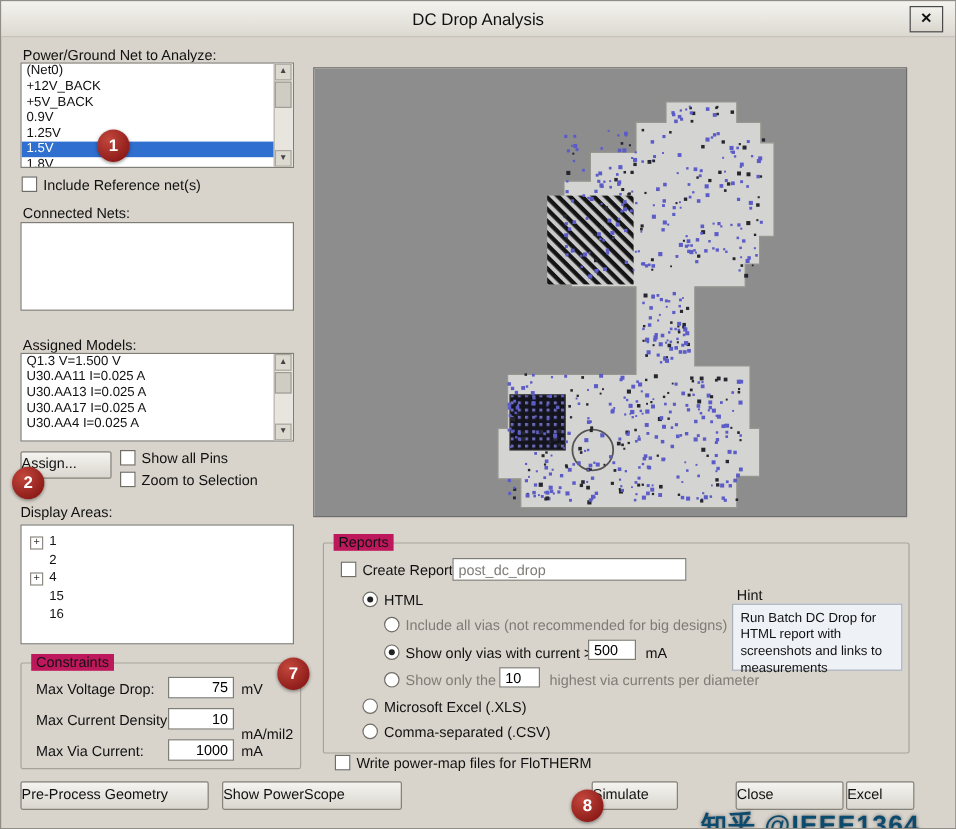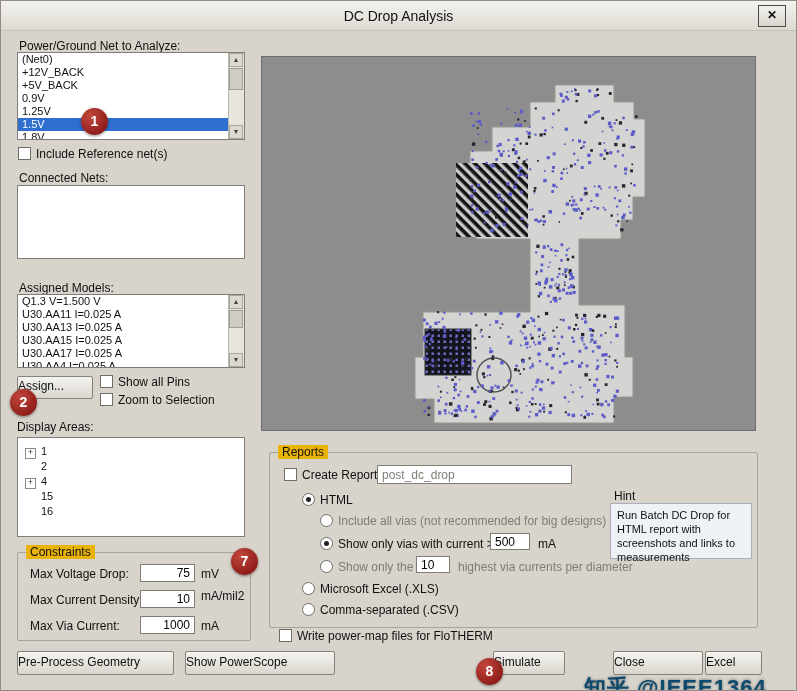--- a/index.html
+++ b/index.html
@@ -26,21 +26,21 @@
   .sc-thumb{position:absolute;left:0;width:14px;background:#cfccc4;border:1px solid #a09d94;box-sizing:border-box;}
   .check-row{position:absolute;white-space:nowrap;}
   .checkbox{display:inline-block;width:11px;height:11px;background:#fff;border:1px solid #6f6d66;
     vertical-align:-2px;margin-right:5px;}
   .radio{display:inline-block;width:11px;height:11px;border:1px solid #6f6d66;border-radius:50%;
     background:#fff;vertical-align:-2px;margin-right:5px;position:relative;}
   .radio.on::after{content:"";position:absolute;left:3px;top:3px;width:5px;height:5px;border-radius:50%;background:#222;}
   .btn{position:absolute;background:linear-gradient(#f5f4f0,#d9d6ce);border:1px solid #84827a;
     border-radius:2px;text-align:left;font-size:12px;cursor:default;}
   .groupbox{position:absolute;border:1px solid #a6a39a;border-radius:2px;}
-  .gb-legend{position:absolute;top:-8px;left:8px;background:#eab308;padding:0 4px;font-size:12px;}
+  .gb-legend{position:absolute;top:-8px;left:8px;background:#be185d;padding:0 4px;font-size:12px;}
   .input{position:absolute;border:1px solid #7f7d76;background:#fff;font-size:12px;
     font-family:"Liberation Sans",sans-serif;padding:1px 4px;box-sizing:border-box;}
   .num{text-align:right;}
   .gray{color:#7e7c76;}
   .badge{position:absolute;width:27px;height:27px;border-radius:50%;
     background:radial-gradient(circle at 35% 30%, #c2473c, #7c0d0d);
     color:#fff;font-weight:bold;font-size:14px;text-align:center;line-height:27px;
     box-shadow:0 1px 3px rgba(0,0,0,.45);z-index:30;}
   .tree-item{height:15px;line-height:15px;font-size:11px;padding-left:7px;white-space:nowrap;}
   .expander{display:inline-block;width:9px;height:9px;border:1px solid #8c8a82;background:#fff;
@@ -84,21 +84,20 @@
 
 <div class="lbl" style="left:18px;top:170px;">Connected Nets:</div>
 <div class="sunken" style="left:16px;top:184px;width:228px;height:74px;"></div>
 
 <div class="lbl" style="left:18px;top:280px;">Assigned Models:</div>
 <div class="sunken" style="left:16px;top:293px;width:228px;height:74px;overflow:hidden;">
   <div style="padding-right:15px;">
     <div class="lb-item">Q1.3 V=1.500 V</div>
     <div class="lb-item">U30.AA11 I=0.025 A</div>
     <div class="lb-item">U30.AA13 I=0.025 A</div>
-    <div class="lb-item">U30.AA15 I=0.025 A</div>
     <div class="lb-item">U30.AA17 I=0.025 A</div>
     <div class="lb-item">U30.AA4 I=0.025 A</div>
   </div>
   <div class="scroll">
     <div class="sc-btn sc-up">▲</div>
     <div class="sc-thumb" style="top:15px;height:18px;"></div>
     <div class="sc-btn sc-down">▼</div>
   </div>
 </div>
 
@@ -119,21 +118,21 @@
   <div class="tree-item"><span class="expander"></span><span>16</span></div>
 </div>
 
 <div class="groupbox" style="left:16px;top:551px;width:232px;height:87px;">
   <span class="gb-legend">Constraints</span>
   <div class="lbl" style="left:12px;top:14px;">Max Voltage Drop:</div>
   <input class="input num" style="left: 122px; top: 11px; width: 55px; height: 18px;" value="75">
   <div class="lbl" style="left:183px;top:14px;">mV</div>
   <div class="lbl" style="left:12px;top:40px;">Max Current Density:</div>
   <input class="input num" style="left: 122px; top: 37px; width: 55px; height: 18px;" value="10">
-  <div class="lbl" style="left:183px;top:36px;">mA/mil2</div>
+  <div class="lbl" style="left:183px;top:52px;">mA/mil2</div>
   <div class="lbl" style="left:12px;top:66px;">Max Via Current:</div>
   <input class="input num" style="left: 122px; top: 63px; width: 55px; height: 18px;" value="1000">
   <div class="lbl" style="left:183px;top:66px;">mA</div>
 </div>
 
 <div class="pcb">
   <svg id="board-svg" width="493" height="373" viewBox="0 0 493 373" xmlns="http://www.w3.org/2000/svg">
     <defs>
       <pattern id="xh" width="7" height="7" patternUnits="userSpaceOnUse" patternTransform="rotate(45)">
         <rect width="7" height="7" fill="#c9c9c9"></rect>

